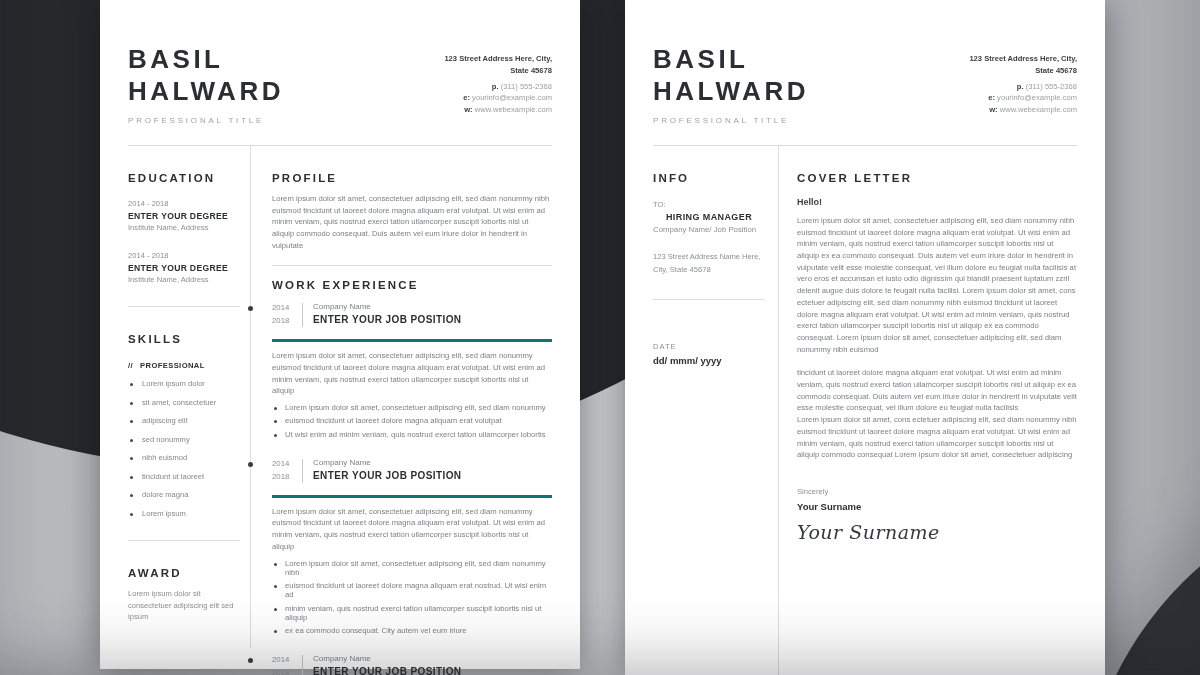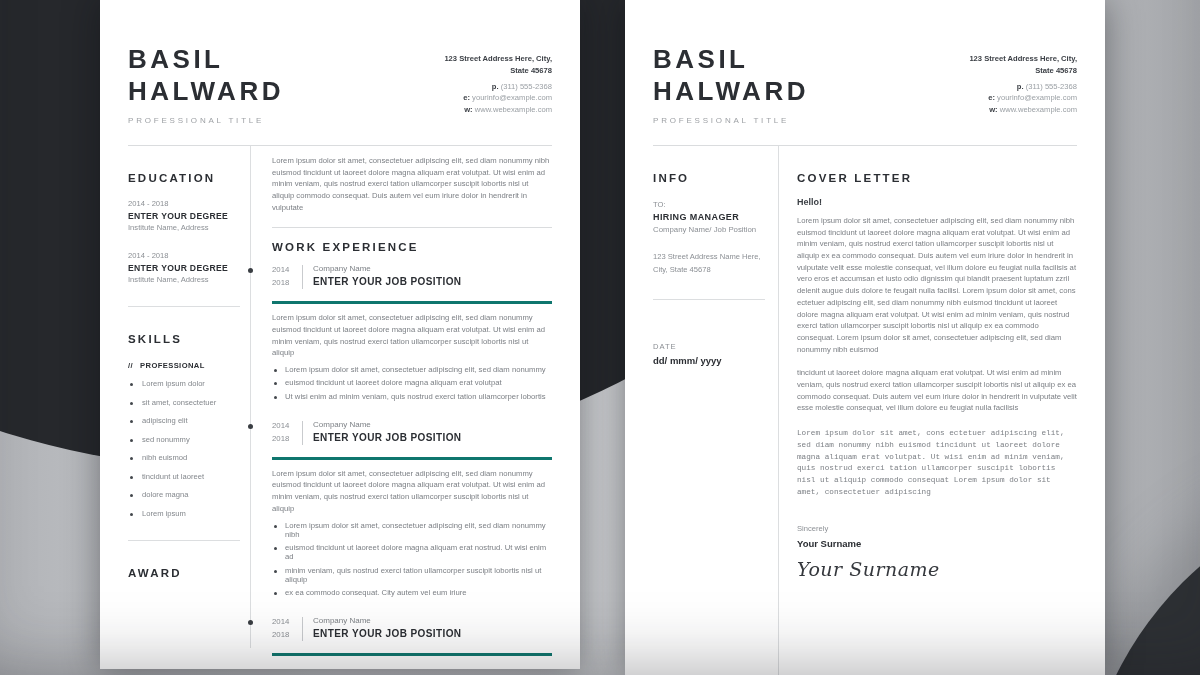--- a/index.html
+++ b/index.html
@@ -89,31 +89,31 @@
   .job-pos { font-size:10px; font-weight:700; letter-spacing:.4px; color:#2b2e33; margin-top:3px; }
   .job-sum { margin-top:8px; }
   .job-bullets { list-style:none; margin-top:6px; }
   .job-bullets li { position:relative; padding-left:13px; margin-top:4.5px;
                     font-size:7.7px; color:#7b7f84; }
   .job-bullets li::before { content:""; position:absolute; left:2px; top:4px;
                     width:3px; height:3px; border-radius:50%; background:#43474c; }
 
   
   .info-label { margin-top:16px; font-size:7.6px; color:#8b8f94; }
-  .info-recipient { margin-top:3px; font-size:9px; font-weight:700; letter-spacing:.4px; color:#2b2e33; }
+  .info-recipient { margin-top:3px; font-size:9px; font-weight:700; letter-spacing:.4px; color:#2b2e33;text-align:center; }
   .info-role { margin-top:3px; font-size:7.8px; color:#8b8f94; }
   .info-addr { margin-top:17px; font-size:7.6px; line-height:1.7; color:#8b8f94; }
   .date-label { margin-top:42px; font-size:7.6px; letter-spacing:1px; color:#8b8f94; }
   .date-value { margin-top:4px; font-size:9.5px; font-weight:700; color:#2b2e33; }
 
   
   .salutation { margin-top:13px; font-size:9px; font-weight:700; color:#3b3f45; }
   .letter-p { margin-top:8px; }
   .letter-p + .letter-p { margin-top:12px; }
-  .letter-p.cont { margin-top:14px;font-family:Liberation Mono, monospace; }
+  .letter-p.cont { margin-top:0; }
   .closing { margin-top:26px; font-size:7.6px; color:#8b8f94; }
   .sender  { margin-top:5px; font-size:9.5px; font-weight:700; color:#2b2e33; }
   .signature { margin-top:9px; font-family:"DejaVu Serif","Liberation Serif",serif;
                font-style:italic; font-size:19px; letter-spacing:.5px; color:#35383d; }
 </style>
 </head>
 <body>
 
 <div class="blob-top"></div>
 <div class="blob-corner"></div>
@@ -161,25 +161,27 @@
         <li>adipiscing elit</li>
         <li>sed nonummy</li>
         <li>nibh euismod</li>
         <li>tincidunt ut laoreet</li>
         <li>dolore magna</li>
         <li>Lorem ipsum</li>
       </ul>
       <div class="side-rule"></div>
 
       <div class="sec-h">AWARD</div>
+      <div class="award-desc">Lorem ipsum dolor sit consectetuer adipiscing elit sed ipsum</div>
     </div>
 
     <div class="vline"></div>
 
     <div class="main">
+      <div class="sec-h">PROFILE</div>
       <p class="body-t profile-text">Lorem ipsum dolor sit amet, consectetuer adipiscing elit, sed diam nonummy nibh euismod tincidunt ut laoreet dolore magna aliquam erat volutpat. Ut wisi enim ad minim veniam, quis nostrud exerci tation ullamcorper suscipit lobortis nisl ut aliquip commodo consequat. Duis autem vel eum iriure dolor in hendrerit in vulputate</p>
       <div class="main-rule"></div>
       <div class="sec-h work-h">WORK EXPERIENCE</div>
 
       <div class="job">
         <div class="job-head">
           <div class="job-dates">
             <span>2014</span>
             <span>2018</span>
           </div>

